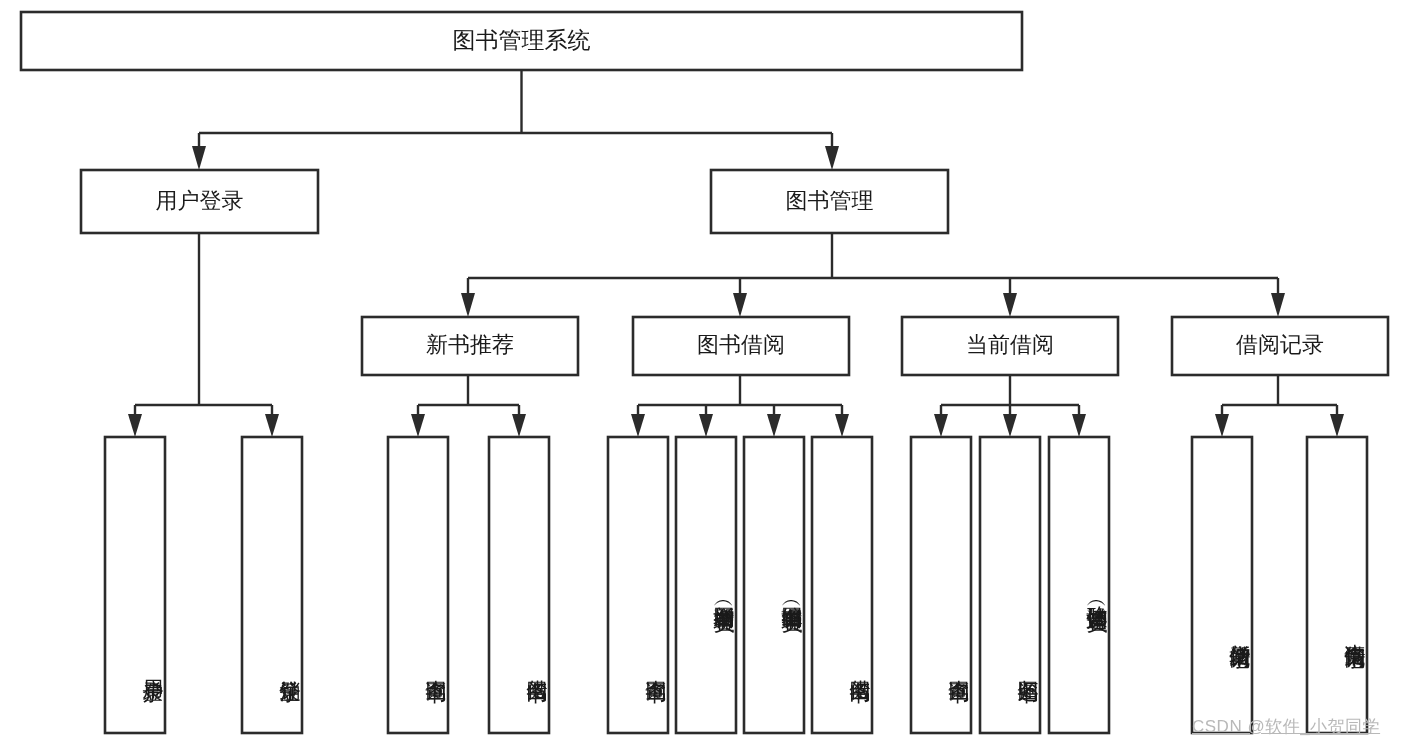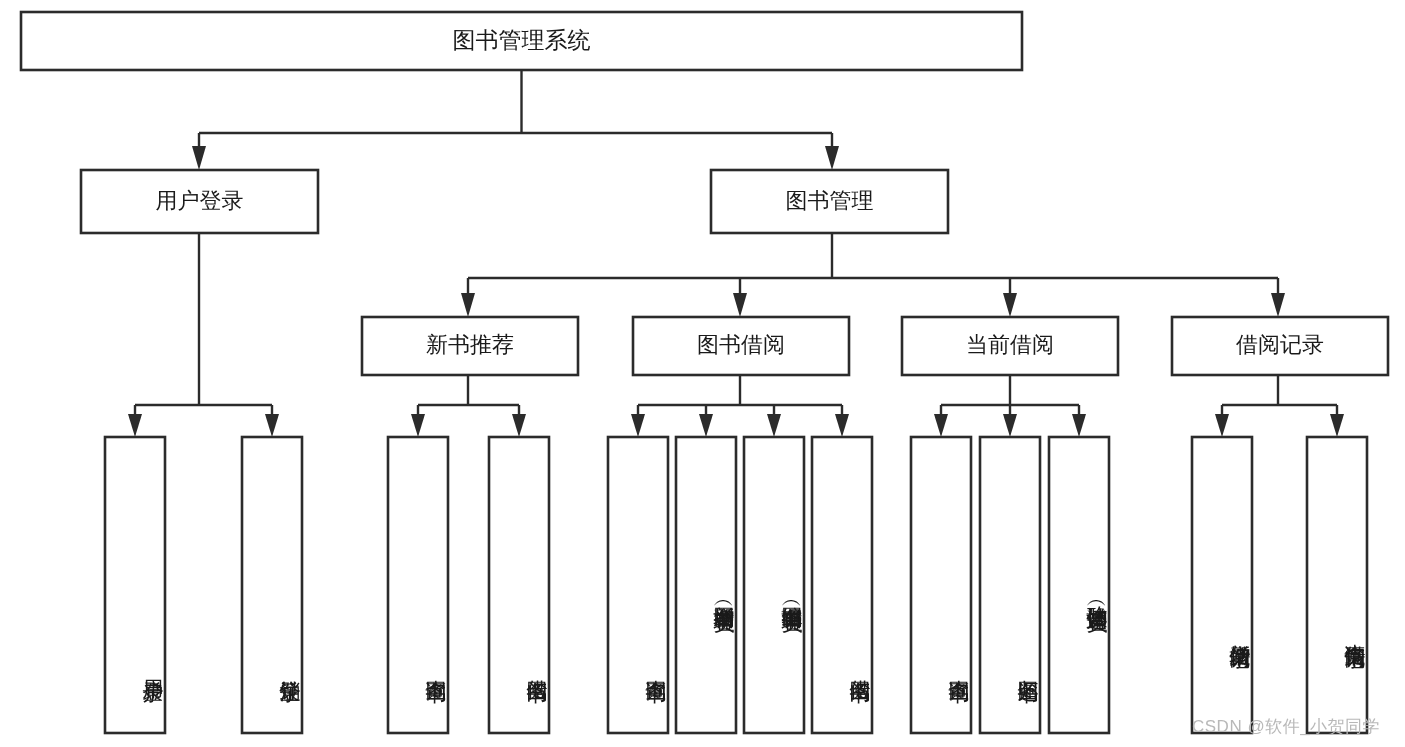--- a/index.html
+++ b/index.html
@@ -209,15 +209,15 @@
   <div class="leaf-label" style="left:744px; top:437px; width:60px; height:296px; padding-top:8px;">编辑图书（管理员）</div>
   <div class="leaf-label" style="left:812px; top:437px; width:60px; height:296px; padding-top:80px;">借阅图书</div>
 
   <div class="leaf-label" style="left:911px; top:437px; width:60px; height:296px; padding-top:80px;">查询图书</div>
   <div class="leaf-label" style="left:980px; top:437px; width:60px; height:296px; padding-top:80px;">归还图书</div>
   <div class="leaf-label" style="left:1049px; top:437px; width:60px; height:296px; padding-top:8px;">确认归还（管理员）</div>
 
   <div class="leaf-label" style="left:1192px; top:437px; width:60px; height:296px; padding-top:45px;">新增借阅记录</div>
   <div class="leaf-label" style="left:1307px; top:437px; width:60px; height:296px; padding-top:45px;">查询借阅记录</div>
 
-  <div class="watermark" style="left:1192px; top:715px;">CSDN @软件_小贺同学</div>
+  <div class="watermark" style="left:1192px; top:715px;text-decoration:underline;">CSDN @软件_小贺同学</div>
 
 </div>
 
 </body></html>

